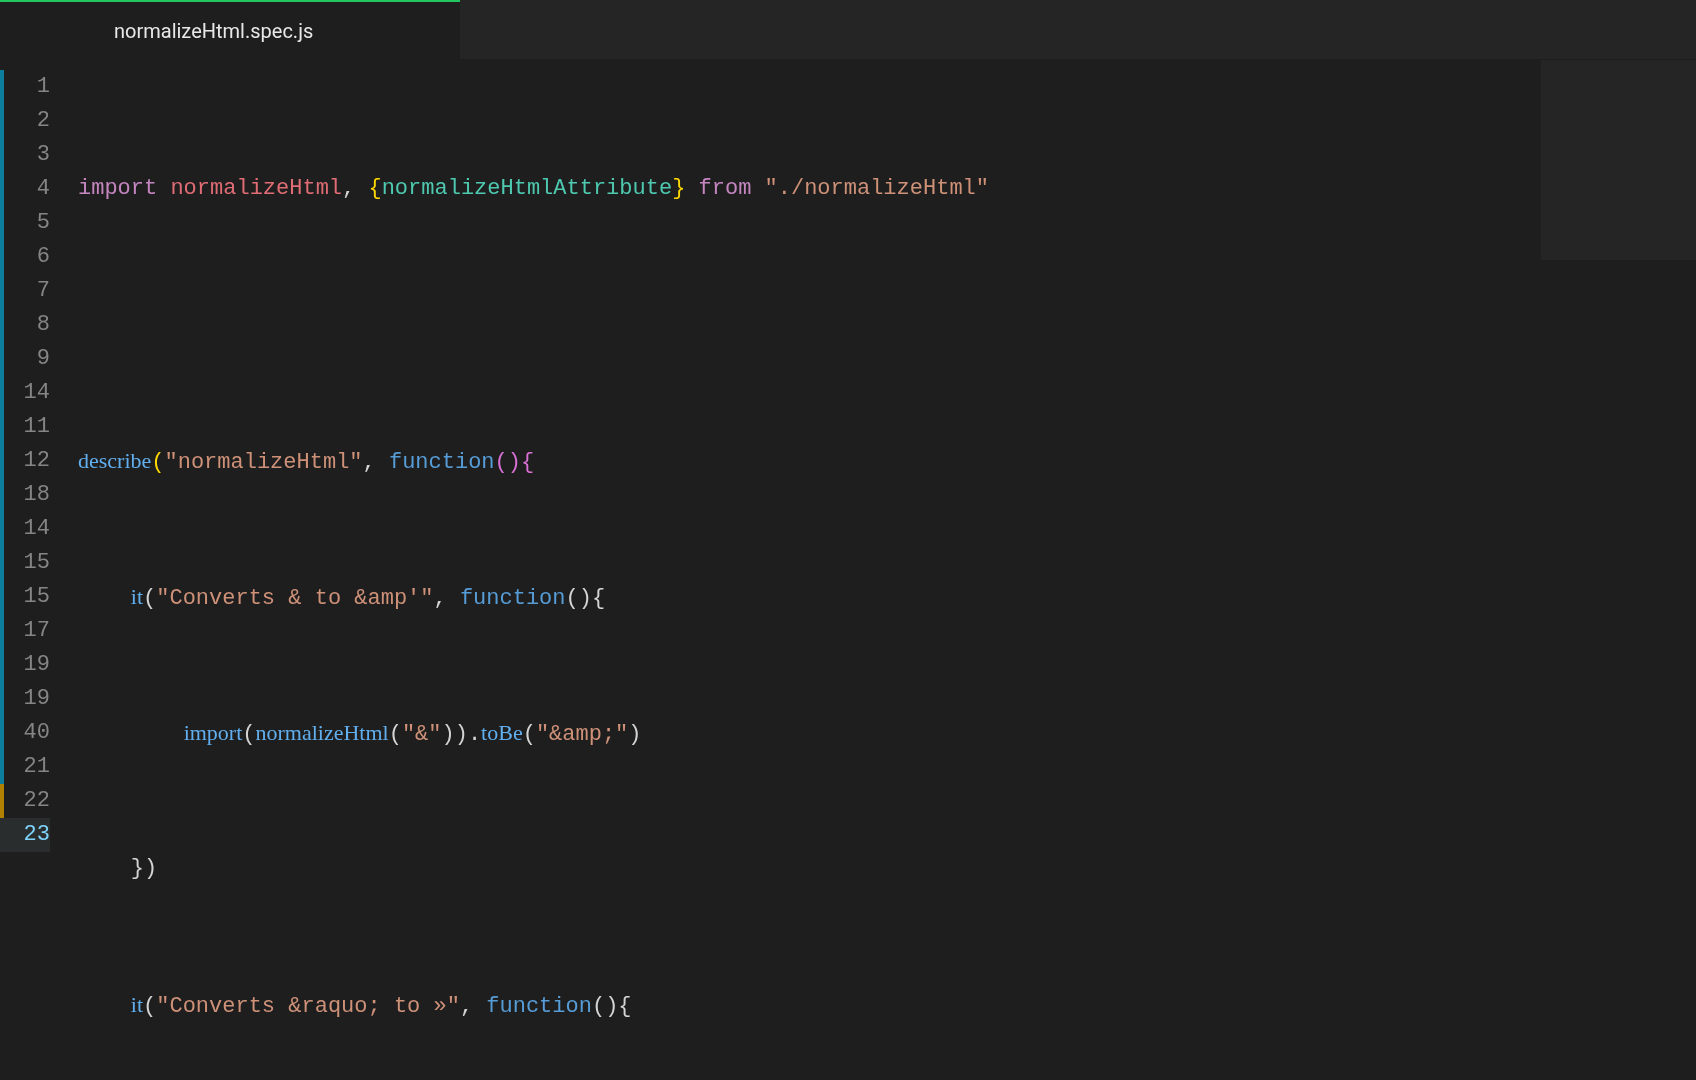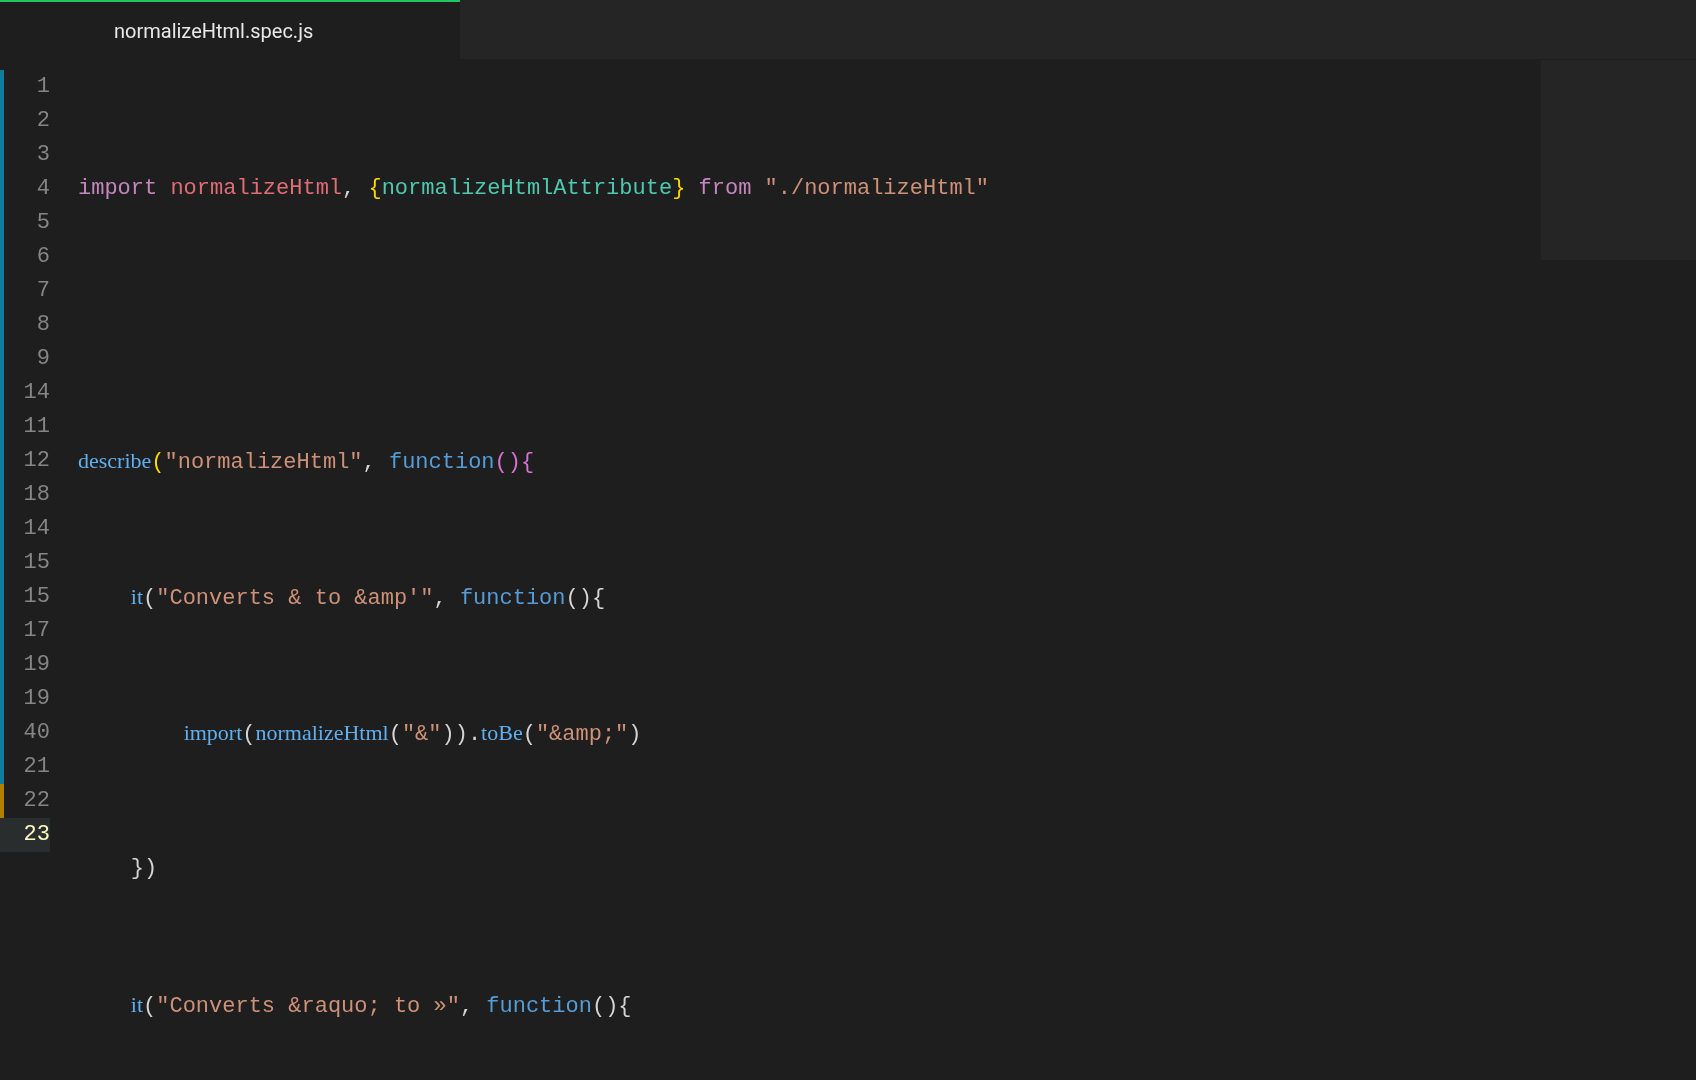--- a/index.html
+++ b/index.html
@@ -54,21 +54,21 @@
     flex: 1;
     padding-top: 10px;
     font-size: 22px;
     line-height: 34px;
     white-space: pre;
     position: relative;
   }
   .code-line { height: 34px; }
   .active-line-gutter {
     background: #2a2d2e;
-    color: #fef9c3;
+    color: #7dd3fc;
   }
   .mod-bar {
     position: absolute;
     left: 0;
     width: 4px;
     background: #0c7d9d;
   }
   .mod-bar.orange { background: #b08000; }
   .minimap {
     position: absolute;

